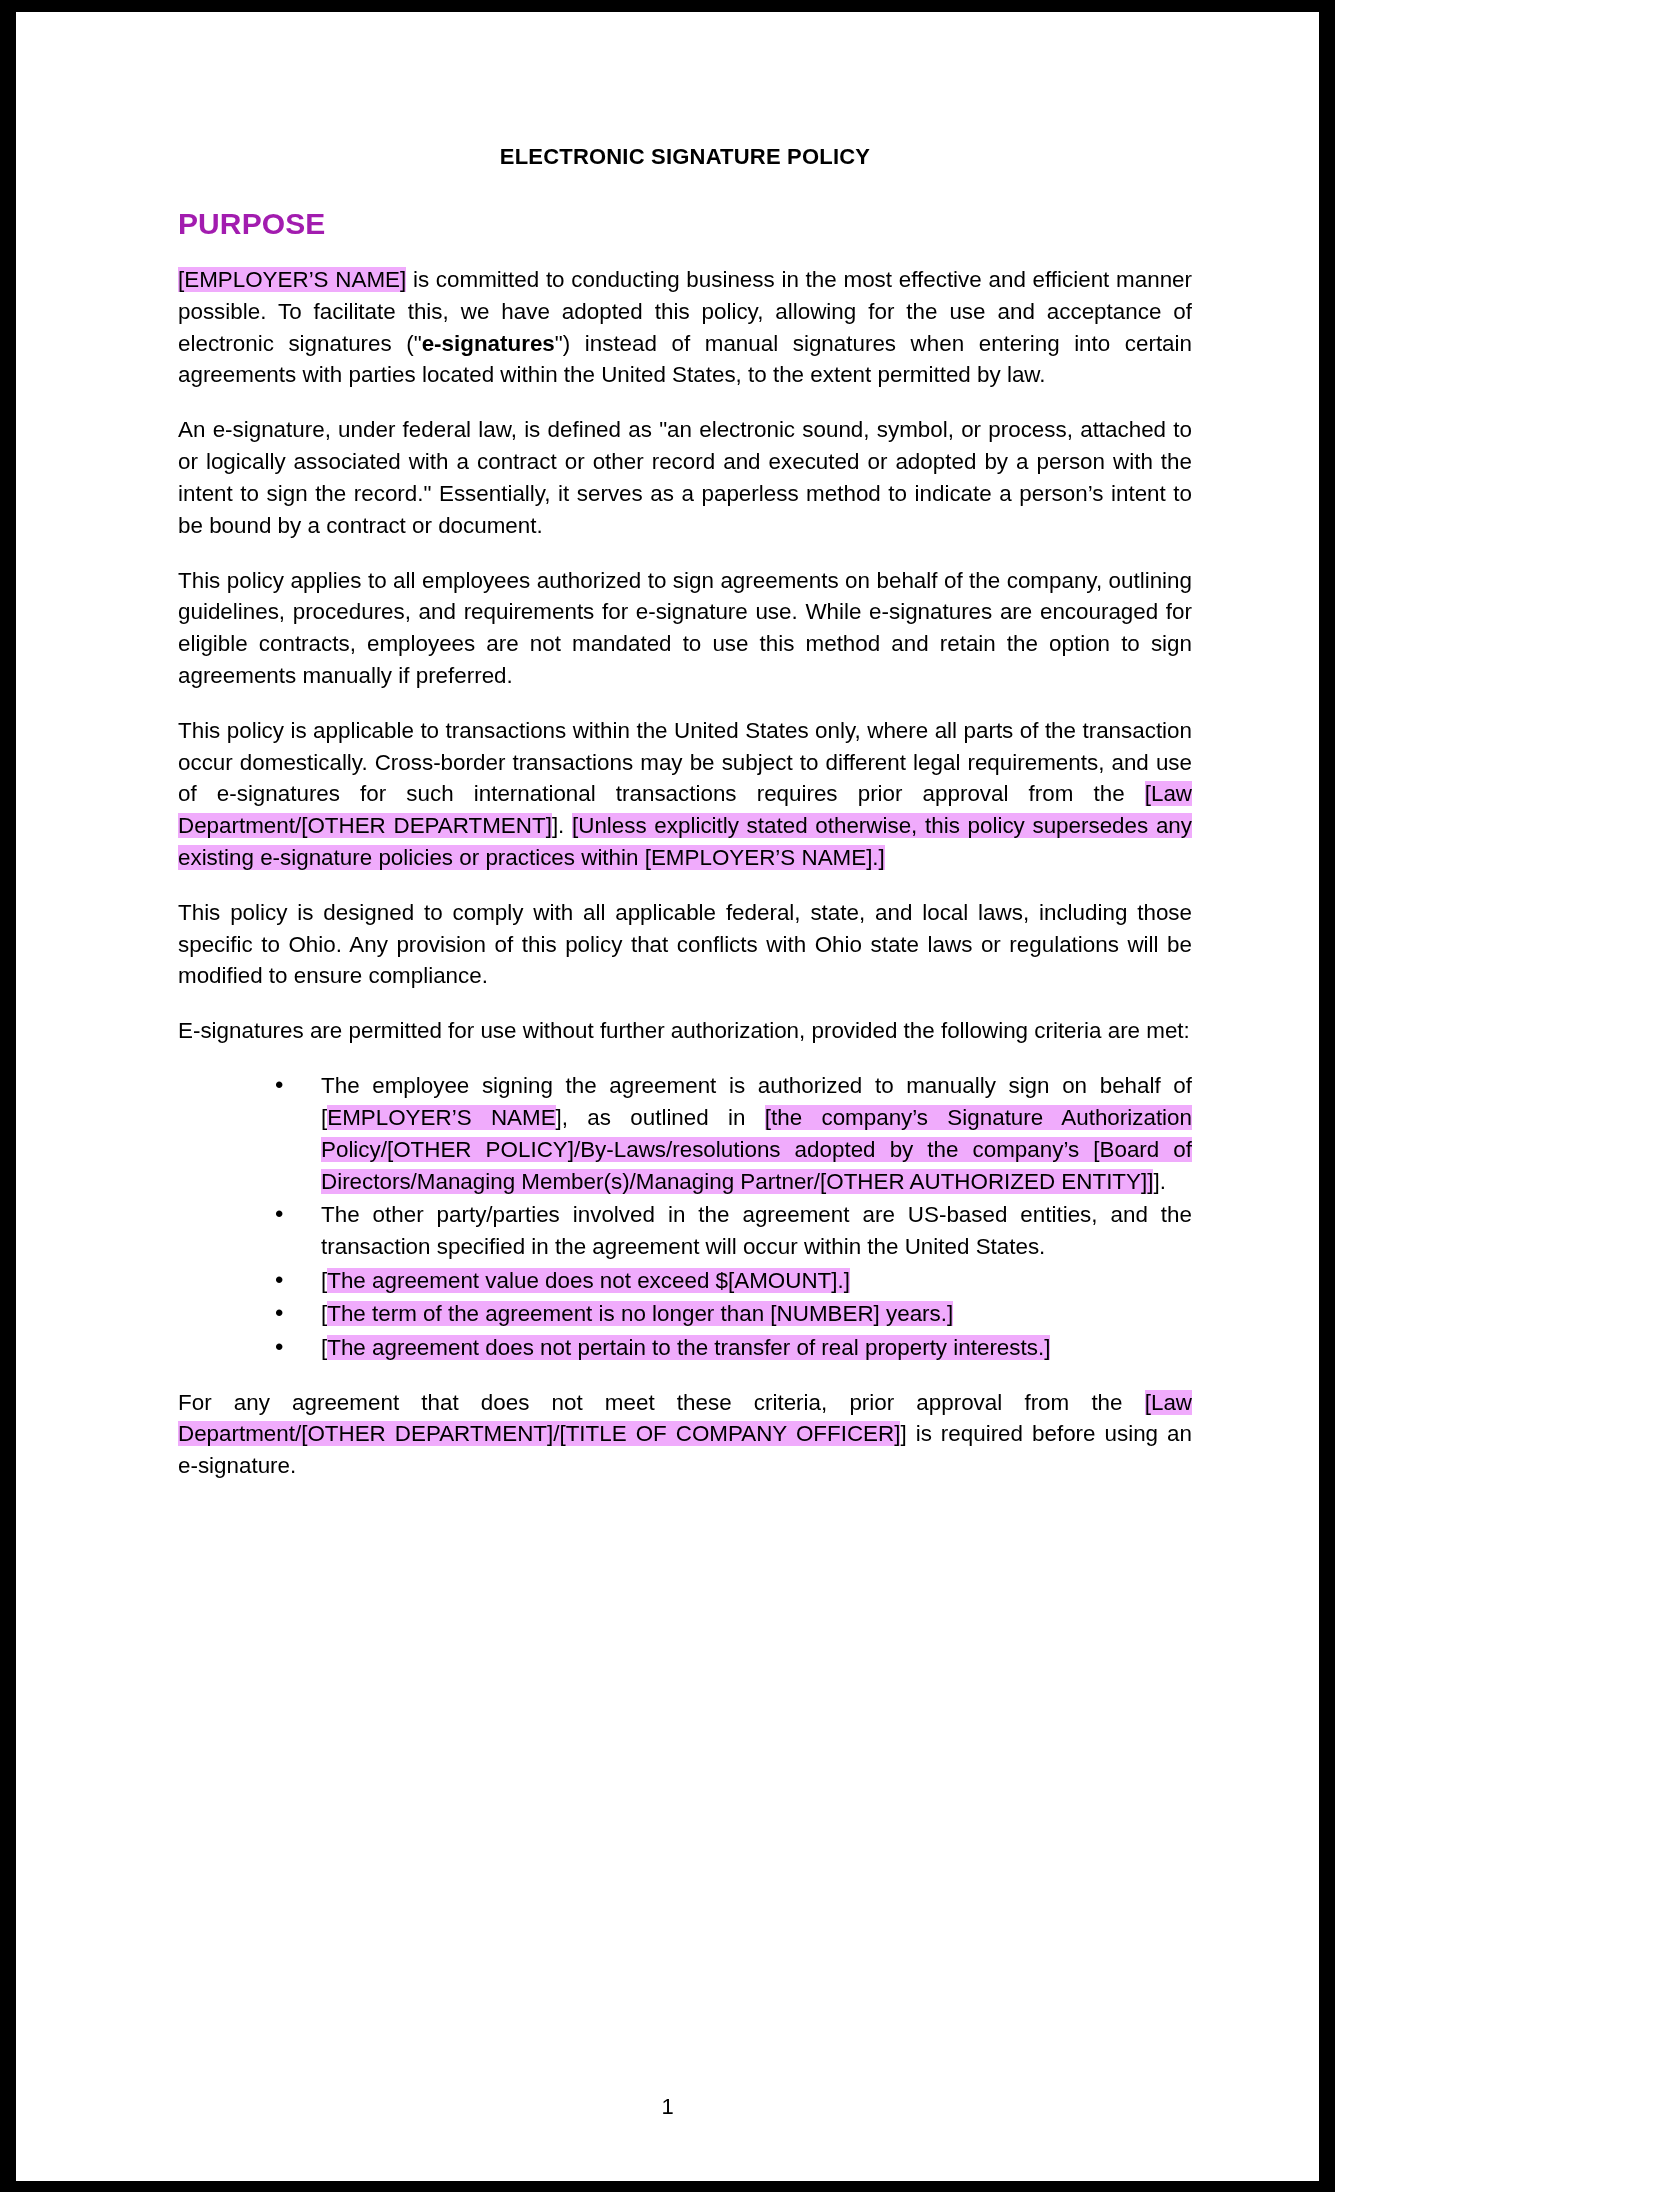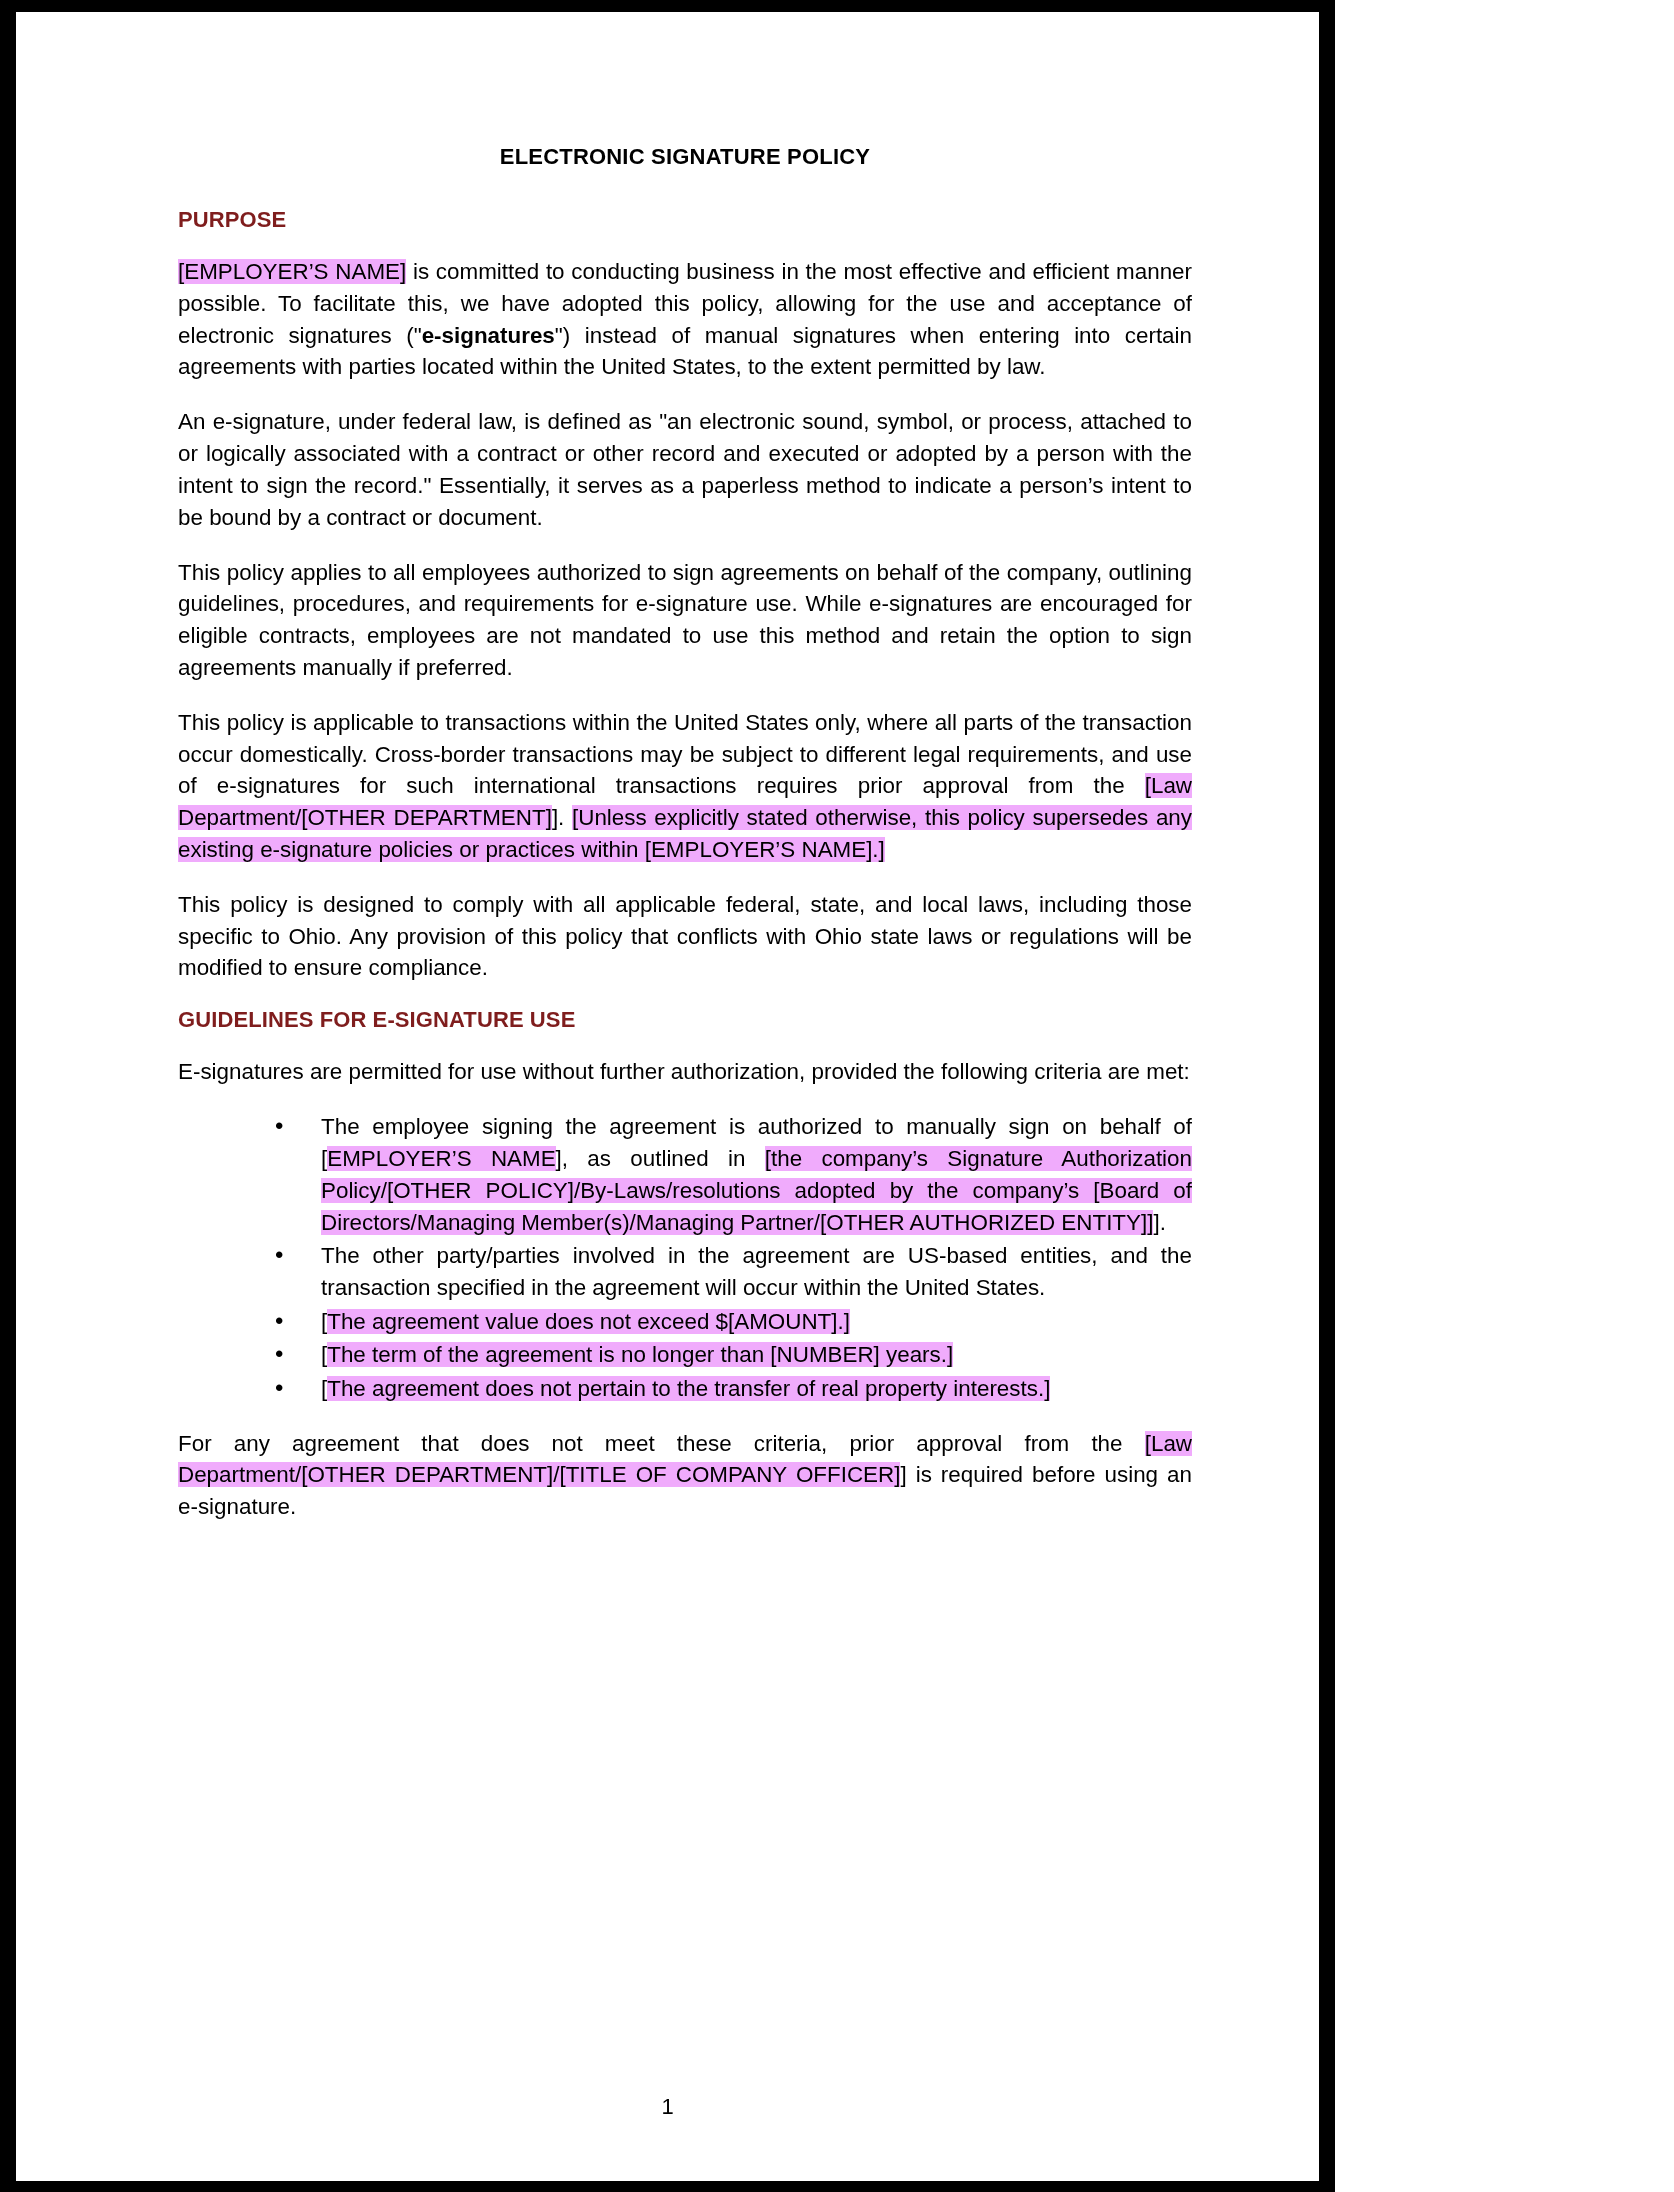--- a/index.html
+++ b/index.html
@@ -33,24 +33,24 @@
   }
   .doc-title {
     text-align: center;
     font-weight: bold;
     font-size: 22px;
     letter-spacing: 0.2px;
     margin: 0 0 37px 0;
     color: #000;
   }
   h2.section {
-    font-size: 22px;
+    font-size: 30px;
     font-weight: bold;
     margin: 0 0 23px 0;
-    color: #7f1d1d;
+    color: #a21caf;
     letter-spacing: 0.1px;
   }
   p.body {
     font-size: 22.4px;
     line-height: 1.42;
     text-align: justify;
     margin: 0 0 23px 0;
     color: #000;
   }
   .hl {
@@ -102,21 +102,20 @@
     <p class="body"><span class="hl">[EMPLOYER’S NAME]</span><span> is committed to conducting business in the most effective and efficient manner possible. To facilitate this, we have adopted this policy, allowing for the use and acceptance of electronic signatures ("</span><strong>e-signatures</strong><span>") instead of manual signatures when entering into certain agreements with parties located within the United States, to the extent permitted by law.</span></p>
 
     <p class="body">An e-signature, under federal law, is defined as "an electronic sound, symbol, or process, attached to or logically associated with a contract or other record and executed or adopted by a person with the intent to sign the record." Essentially, it serves as a paperless method to indicate a person’s intent to be bound by a contract or document.</p>
 
     <p class="body">This policy applies to all employees authorized to sign agreements on behalf of the company, outlining guidelines, procedures, and requirements for e-signature use. While e-signatures are encouraged for eligible contracts, employees are not mandated to use this method and retain the option to sign agreements manually if preferred.</p>
 
     <p class="body"><span>This policy is applicable to transactions within the United States only, where all parts of the transaction occur domestically. Cross-border transactions may be subject to different legal requirements, and use of e-signatures for such international transactions requires prior approval from the </span><span class="hl">[Law Department/[OTHER DEPARTMENT]</span><span>]. </span><span class="hl">[Unless explicitly stated otherwise, this policy supersedes any existing e-signature policies or practices within [EMPLOYER’S NAME].]</span></p>
 
     <p class="body">This policy is designed to comply with all applicable federal, state, and local laws, including those specific to Ohio. Any provision of this policy that conflicts with Ohio state laws or regulations will be modified to ensure compliance.</p>
 
-    <h2 class="section">GUIDELINES FOR E-SIGNATURE USE</h2>
 
     <p class="body">E-signatures are permitted for use without further authorization, provided the following criteria are met:</p>
 
     <ul class="criteria">
       <li><span>The employee signing the agreement is authorized to manually sign on behalf of [</span><span class="hl">EMPLOYER’S NAME</span><span>], as outlined in </span><span class="hl">[the company’s Signature Authorization Policy/[OTHER POLICY]/By-Laws/resolutions adopted by the company’s [Board of Directors/Managing Member(s)/Managing Partner/[OTHER AUTHORIZED ENTITY]]</span><span>].</span></li>
       <li><span>The other party/parties involved in the agreement are US-based entities, and the transaction specified in the agreement will occur within the United States.</span></li>
       <li><span>[</span><span class="hl">The agreement value does not exceed $[AMOUNT].]</span></li>
       <li><span>[</span><span class="hl">The term of the agreement is no longer than [NUMBER] years.]</span></li>
       <li><span>[</span><span class="hl">The agreement does not pertain to the transfer of real property interests.]</span></li>
     </ul>

